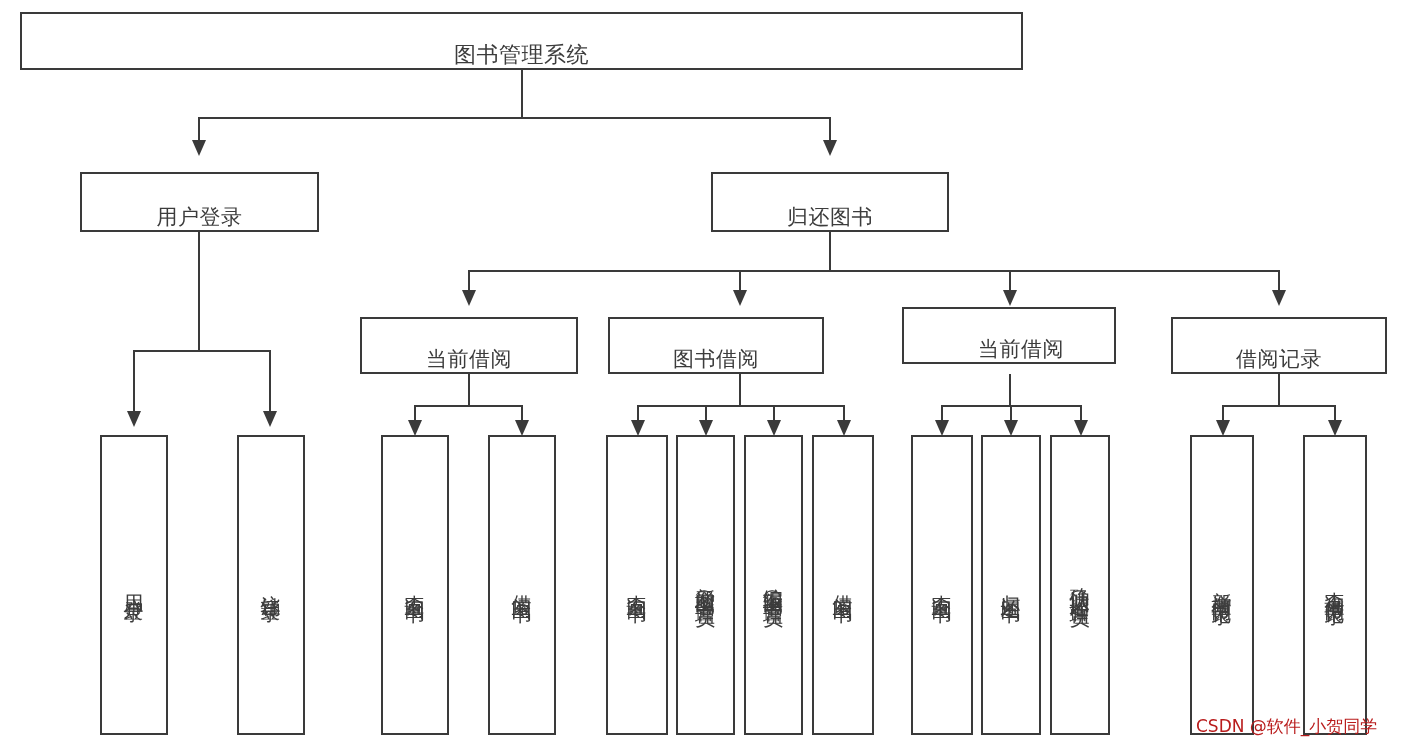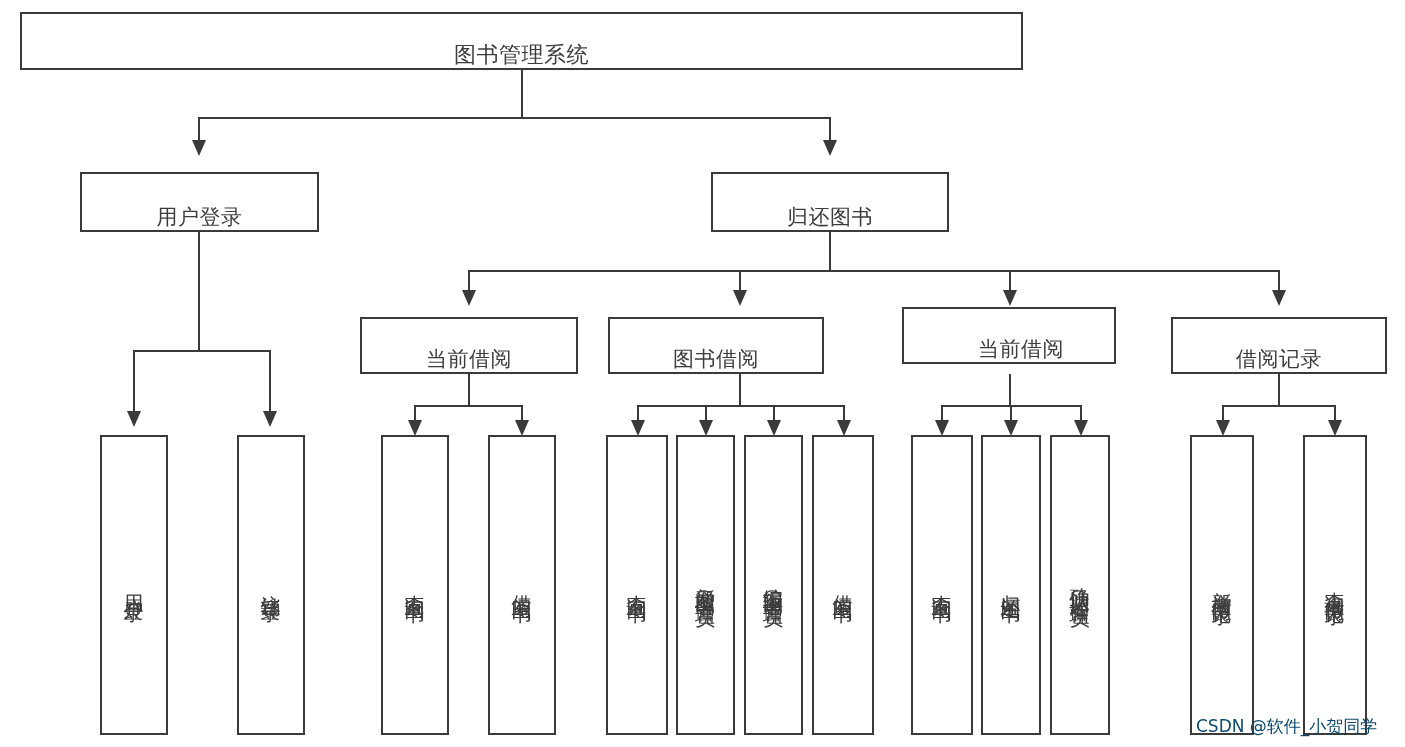--- a/index.html
+++ b/index.html
@@ -69,21 +69,21 @@
     position: absolute;
     width: 0;
     height: 0;
     border-left: 7px solid transparent;
     border-right: 7px solid transparent;
     border-top: 16px solid #3a3a3a;
   }
   
   .watermark {
     position: absolute;
-    color: #0c4a6e;
+    color: #b91c1c;
     font-size: 17px;
     white-space: nowrap;
     font-family: "DejaVu Sans", "Liberation Sans", sans-serif;
   }
 </style>
 </head>
 <body>
 
 <div id="canvas">
 

